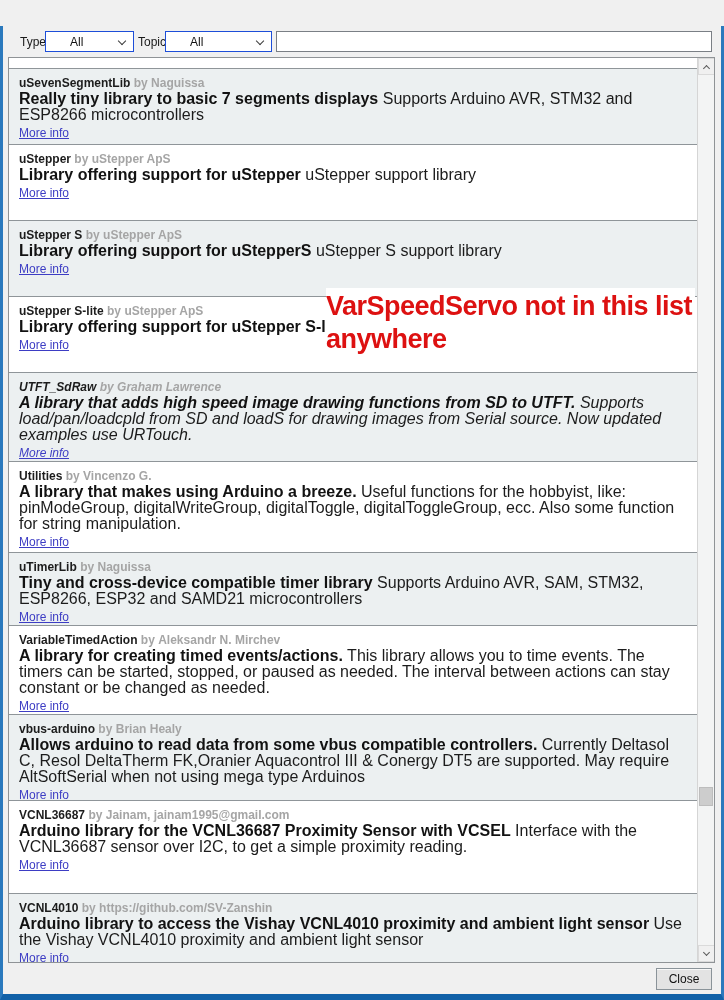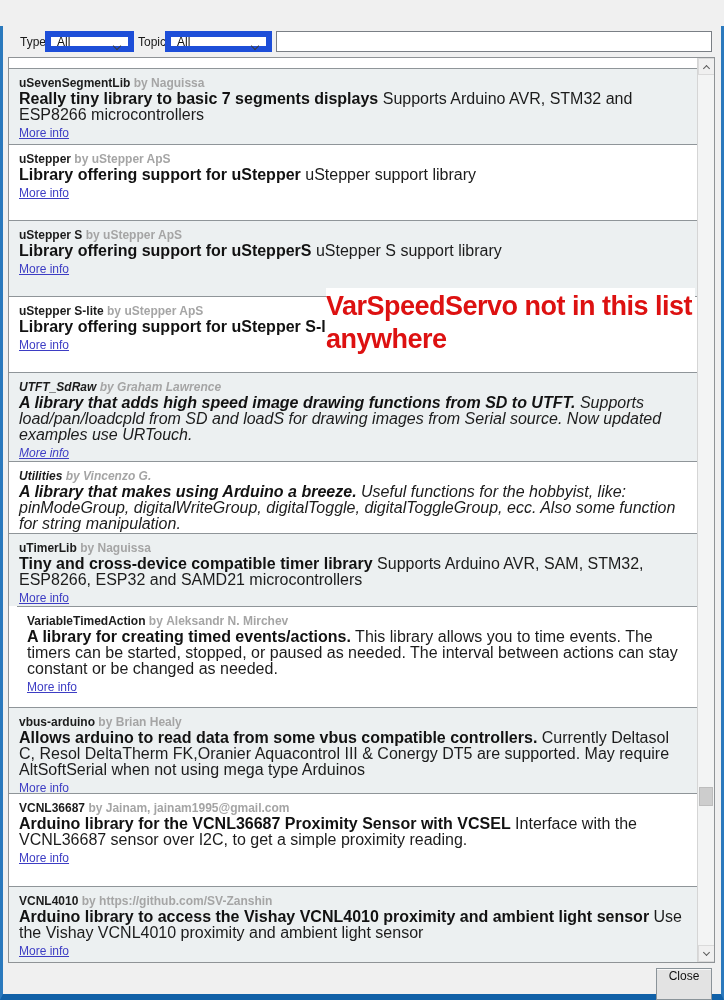--- a/index.html
+++ b/index.html
@@ -20,22 +20,22 @@
 
   
   .win-body { position:absolute; top:26px; left:0; right:0; bottom:0; background:#f0f0f0;
               border-left:3px solid #2b79bd; border-right:3px solid #2b79bd; border-bottom:6px solid #1161a8; }
 
   
   .filterbar { position:absolute; top:0; left:4px; right:0; height:31px; }
   .flabel { position:absolute; top:9px; font-size:12px; color:#1a1a1a; }
   .lbl-type { left:13px; }
   .lbl-topic { left:131px; }
-  .combo { position:absolute; top:5px; height:21px; background:#ffffff; border:6px solid #1d4ed8;
-           display:flex; align-items:center; padding:0 6px; font-size:12px; color:#111; }
+  .combo { position:absolute; top:5px; height:21px; background:#ffffff; border:1px solid #1d4ed8;
+           display:flex; align-items:center; padding:0 24px; font-size:12px; color:#111; }
   .combo-type { left:38px; width:89px; }
   .combo-topic { left:158px; width:107px; }
   .combo .chev { position:absolute; right:8px; top:6px; width:6px; height:6px;
                  border-right:1.5px solid #3c3c3c; border-bottom:1.5px solid #3c3c3c; transform:rotate(45deg); }
   .search { position:absolute; left:269px; right:9px; top:5px; height:21px; background:#fff;
             border:1px solid #7a7f85; font-size:12px; padding:0 5px; outline:none; }
 
   
   .listbox { position:absolute; left:5px; top:31px; width:707px; height:906px;
              background:#0f766e; border:1px solid #8f9396; overflow:hidden;padding-left:12px; }
@@ -62,23 +62,23 @@
   .scroll-btn.down .arrow { top:4px; transform:rotate(45deg); }
   .scroll-thumb { position:absolute; left:1px; right:1px; top:729px; height:19px; background:#cdcdcd; border:1px solid #bdbdbd; }
 
   
   .annotation { position:absolute; left:317px; top:230px; width:369px; height:70px; background:#ffffff;
                 z-index:5; text-align:left; color:#dd1111; font-weight:bold; font-size:27px; line-height:33px;
                 padding-top:2px; letter-spacing:-0.5px; }
 
   
   .footer { position:absolute; left:0; right:0; top:937px; height:31px; background:#f0f0f0; }
-  .close-button { position:absolute; right:9px; top:5px; width:56px; height:32px;
+  .close-button { position:absolute; right:9px; top:5px; width:56px; height:22px;
                   background:#e3e3e3; border:1px solid #8a9399; font-size:12px; color:#111;
-                  display:flex; align-items:flex-start; justify-content:center; cursor:default;
+                  display:flex; align-items:center; justify-content:center; cursor:default;
                   box-shadow:inset 0 1px 0 #f8f8f8; }
 </style>
 </head>
 <body>
 
 <div class="window">
 
 
   <div class="win-body">
 
@@ -146,21 +146,21 @@
     <div class="head">
       <span class="lib-name">UTFT_SdRaw</span>
       <span class="by">by</span>
       <span class="lib-author">Graham Lawrence</span>
     </div>
     <div class="desc">
       <span class="lead">A library that adds high speed image drawing functions from SD to UTFT.</span><span> Supports load/pan/loadcpld from SD and loadS for drawing images from Serial source. Now updated examples use URTouch.</span>
     </div>
     <span class="more-info">More info</span>
   </div>
-          <div class="entry white" style="height: 72px; font-style: italic;">
+          <div class="entry white" style="height: 91px;">
     <div class="head">
       <span class="lib-name">Utilities</span>
       <span class="by">by</span>
       <span class="lib-author">Vincenzo G.</span>
     </div>
     <div class="desc">
       <span class="lead">A library that makes using Arduino a breeze.</span><span> Useful functions for the hobbyist, like: pinModeGroup, digitalWriteGroup, digitalToggle, digitalToggleGroup, ecc. Also some function for string manipulation.</span>
     </div>
     <span class="more-info">More info</span>
   </div>
@@ -168,21 +168,21 @@
     <div class="head">
       <span class="lib-name">uTimerLib</span>
       <span class="by">by</span>
       <span class="lib-author">Naguissa</span>
     </div>
     <div class="desc">
       <span class="lead">Tiny and cross-device compatible timer library</span><span> Supports Arduino AVR, SAM, STM32, ESP8266, ESP32 and SAMD21 microcontrollers</span>
     </div>
     <span class="more-info">More info</span>
   </div>
-          <div class="entry white" style="height: 101px; margin-left: 8px;">
+          <div class="entry white" style="height: 89px;">
     <div class="head">
       <span class="lib-name">VariableTimedAction</span>
       <span class="by">by</span>
       <span class="lib-author">Aleksandr N. Mirchev</span>
     </div>
     <div class="desc">
       <span class="lead">A library for creating timed events/actions.</span><span> This library allows you to time events. The timers can be started, stopped, or paused as needed. The interval between actions can stay constant or be changed as needed.</span>
     </div>
     <span class="more-info">More info</span>
   </div>

